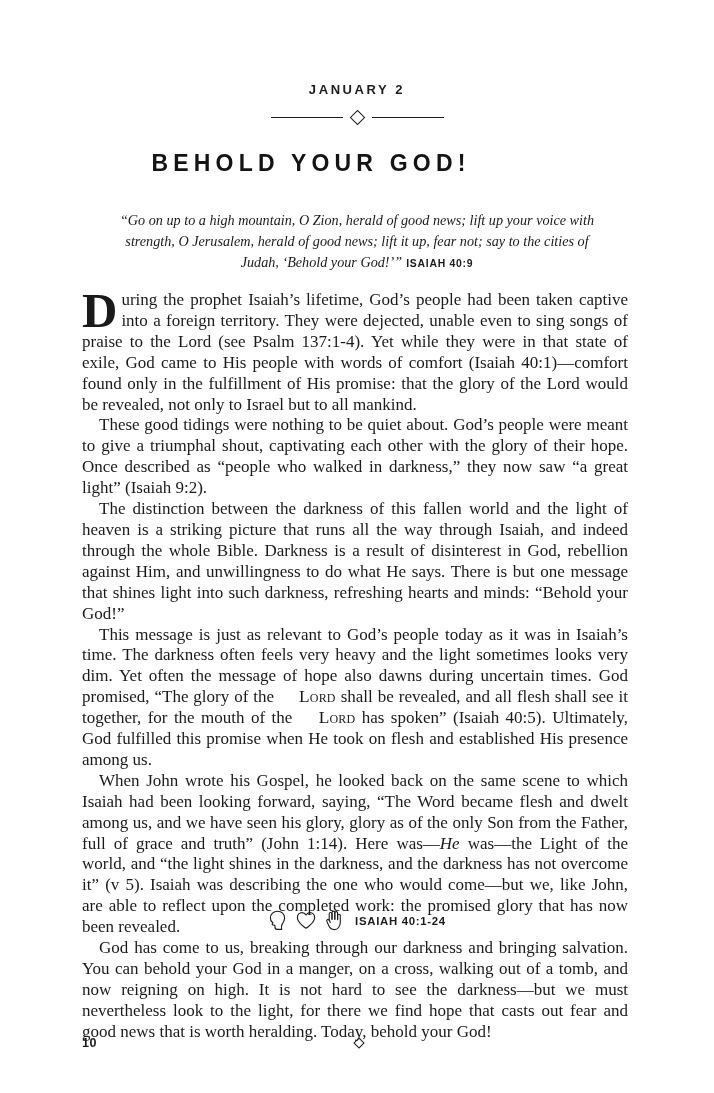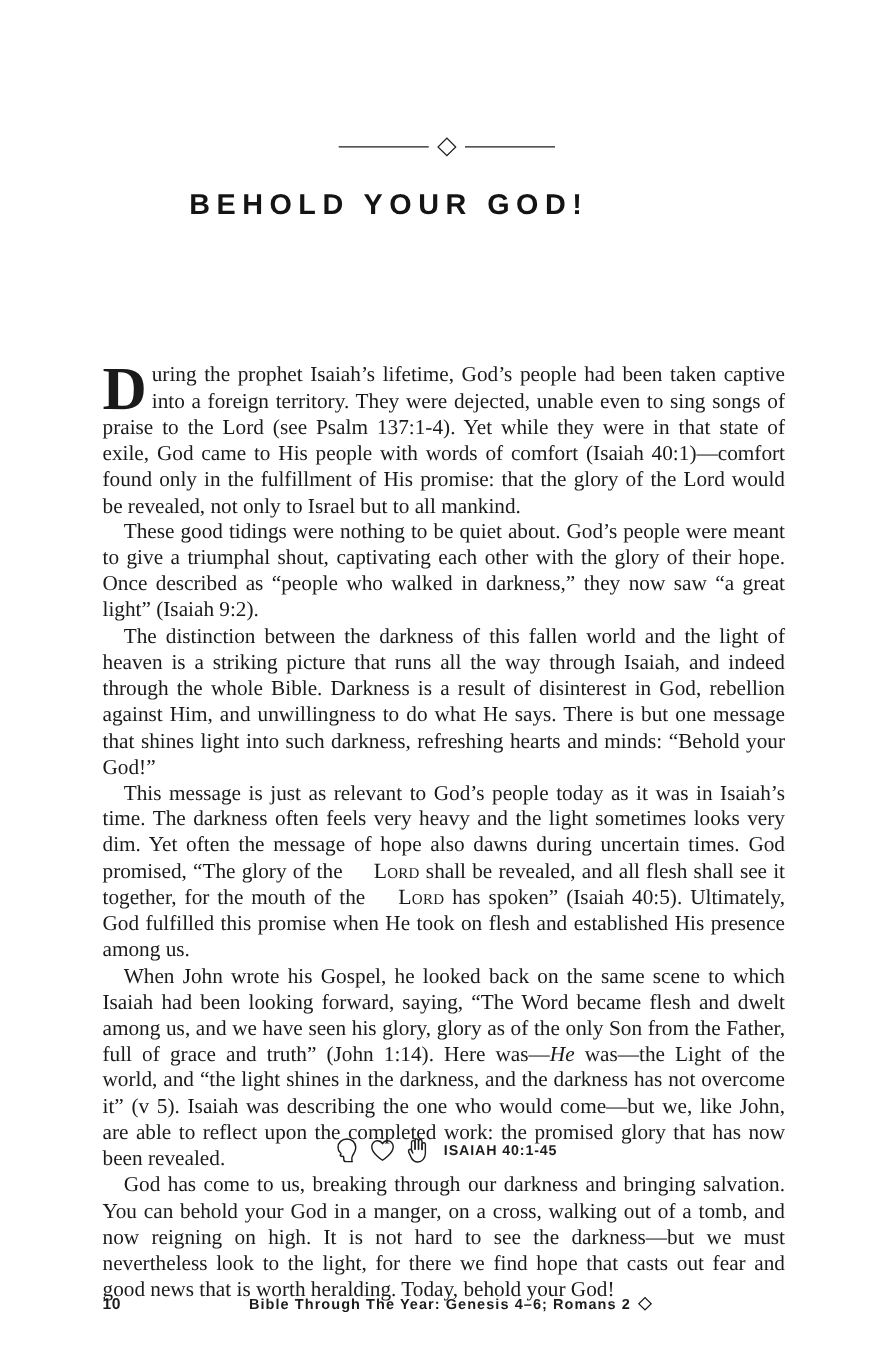--- a/index.html
+++ b/index.html
@@ -191,29 +191,33 @@
     transform: rotate(45deg);
     box-sizing: border-box;
     flex: none;
   }
 </style>
 </head>
 <body>
 
 <div class="page">
 
+  <div class="date-line">JANUARY 2</div>
 
   <div class="ornament">
     <span class="rule"></span>
     <span class="diamond"></span>
     <span class="rule"></span>
   </div>
 
   <div class="title">BEHOLD YOUR GOD!</div>
 
+  <div class="epigraph">
+    <span>“Go on up to a high mountain, O Zion, herald of good news; lift up your voice with strength, O Jerusalem, herald of good news; lift it up, fear not; say to the cities of Judah, ‘Behold your God!’”</span><span class="ref">ISAIAH 40:9</span>
+  </div>
 
   <div class="body-copy">
     <p class="first"><span>During the prophet Isaiah’s lifetime, God’s people had been taken captive into a foreign territory. They were dejected, unable even to sing songs of praise to the Lord (see Psalm 137:1-4). Yet while they were in that state of exile, God came to His people with words of comfort (Isaiah 40:1)—comfort found only in the fulfillment of His promise: that the glory of the Lord would be revealed, not only to Israel but to all mankind.</span></p>
     <p><span>These good tidings were nothing to be quiet about. God’s people were meant to give a triumphal shout, captivating each other with the glory of their hope. Once described as “people who walked in darkness,” they now saw “a great light” (Isaiah 9:2).</span></p>
     <p><span>The distinction between the darkness of this fallen world and the light of heaven is a striking picture that runs all the way through Isaiah, and indeed through the whole Bible. Darkness is a result of disinterest in God, rebellion against Him, and unwillingness to do what He says. There is but one message that shines light into such darkness, refreshing hearts and minds: “Behold your God!”</span></p>
     <p><span>This message is just as relevant to God’s people today as it was in Isaiah’s time. The darkness often feels very heavy and the light sometimes looks very dim. Yet often the message of hope also dawns during uncertain times. God promised, “The glory of the </span><span class="sc">Lord</span><span> shall be revealed, and all flesh shall see it together, for the mouth of the </span><span class="sc">Lord</span><span> has spoken” (Isaiah 40:5). Ultimately, God fulfilled this promise when He took on flesh and established His presence among us.</span></p>
     <p><span>When John wrote his Gospel, he looked back on the same scene to which Isaiah had been looking forward, saying, “The Word became flesh and dwelt among us, and we have seen his glory, glory as of the only Son from the Father, full of grace and truth” (John 1:14). Here was—</span><em>He</em><span> was—the Light of the world, and “the light shines in the darkness, and the darkness has not overcome it” (v 5). Isaiah was describing the one who would come—but we, like John, are able to reflect upon the completed work: the promised glory that has now been revealed.</span></p>
     <p><span>God has come to us, breaking through our darkness and bringing salvation. You can behold your God in a manger, on a cross, walking out of a tomb, and now reigning on high. It is not hard to see the darkness—but we must nevertheless look to the light, for there we find hope that casts out fear and good news that is worth heralding. Today, behold your God!</span></p>
   </div>
 
@@ -238,24 +242,23 @@
     <span>
       <svg width="18" height="21" viewBox="0 0 18 21" fill="none" stroke="#1c1c1c" stroke-width="1.1" stroke-linecap="round" stroke-linejoin="round">
         <path d="M4.2 10.6 L4.2 4.0 C4.2 3.1 4.8 2.5 5.6 2.5 C6.4 2.5 7.0 3.1 7.0 4.0 L7.0 9.3"></path>
         <path d="M7.0 9.3 L7.0 2.6 C7.0 1.7 7.6 1.1 8.4 1.1 C9.2 1.1 9.8 1.7 9.8 2.6 L9.8 9.3"></path>
         <path d="M9.8 9.3 L9.8 3.1 C9.8 2.2 10.4 1.6 11.2 1.6 C12.0 1.6 12.6 2.2 12.6 3.1 L12.6 9.6"></path>
         <path d="M12.6 9.6 L12.6 5.6 C12.6 4.8 13.2 4.2 13.9 4.2 C14.7 4.2 15.3 4.8 15.3 5.6
                  L15.3 12.3 C15.3 16.5 12.8 19.6 9.3 19.6 C6.4 19.6 4.7 17.9 3.6 15.3
                  L1.9 11.5 C1.6 10.7 1.9 9.9 2.6 9.6 C3.3 9.3 4.0 9.6 4.3 10.3 L5.3 12.5"></path>
       </svg>
     </span>
-    <span class="ref-text">ISAIAH 40:1-45</span>
+    <span class="ref-text">ISAIAH 40:1-24</span>
   </div>
 
   <div class="footer">
     <span class="page-num">10</span>
     <span class="plan">
-      <span>Bible Through The Year: Genesis 4–6; Romans 2</span>
       <span class="diamond-sm"></span>
     </span>
   </div>
 
 </div>
 
 </body></html>

